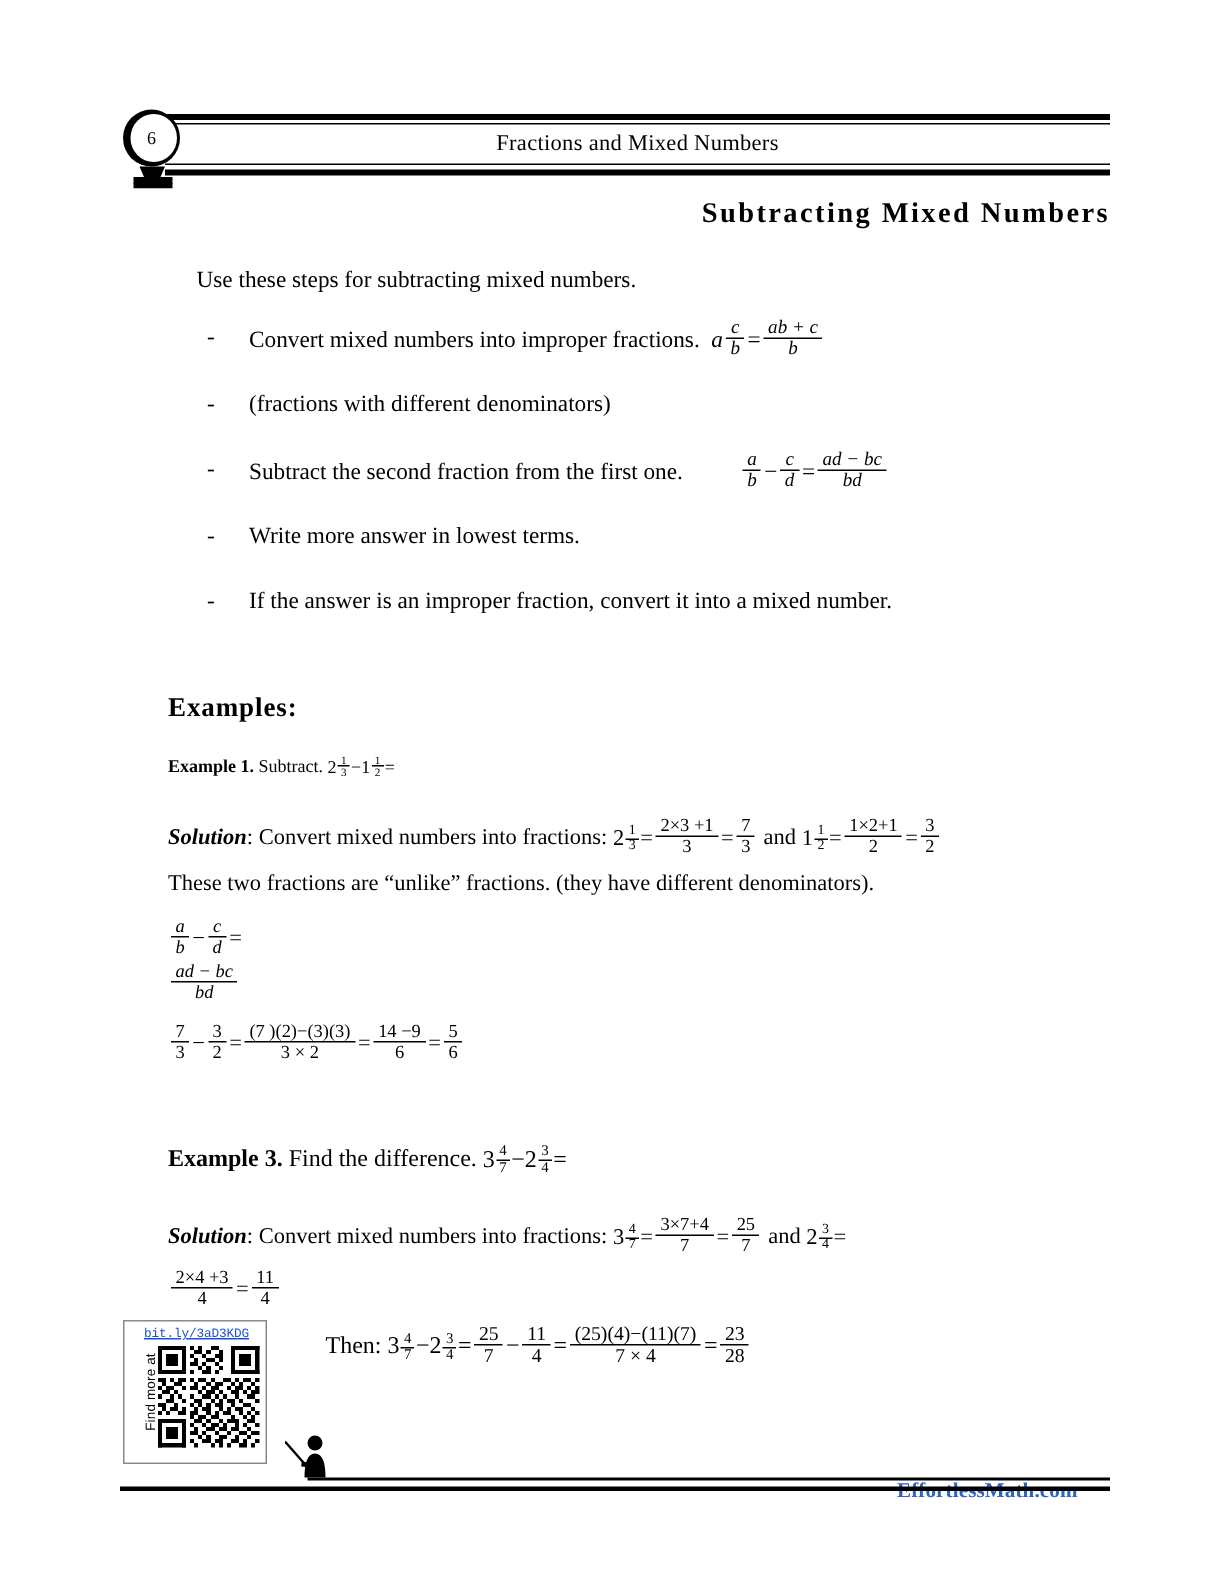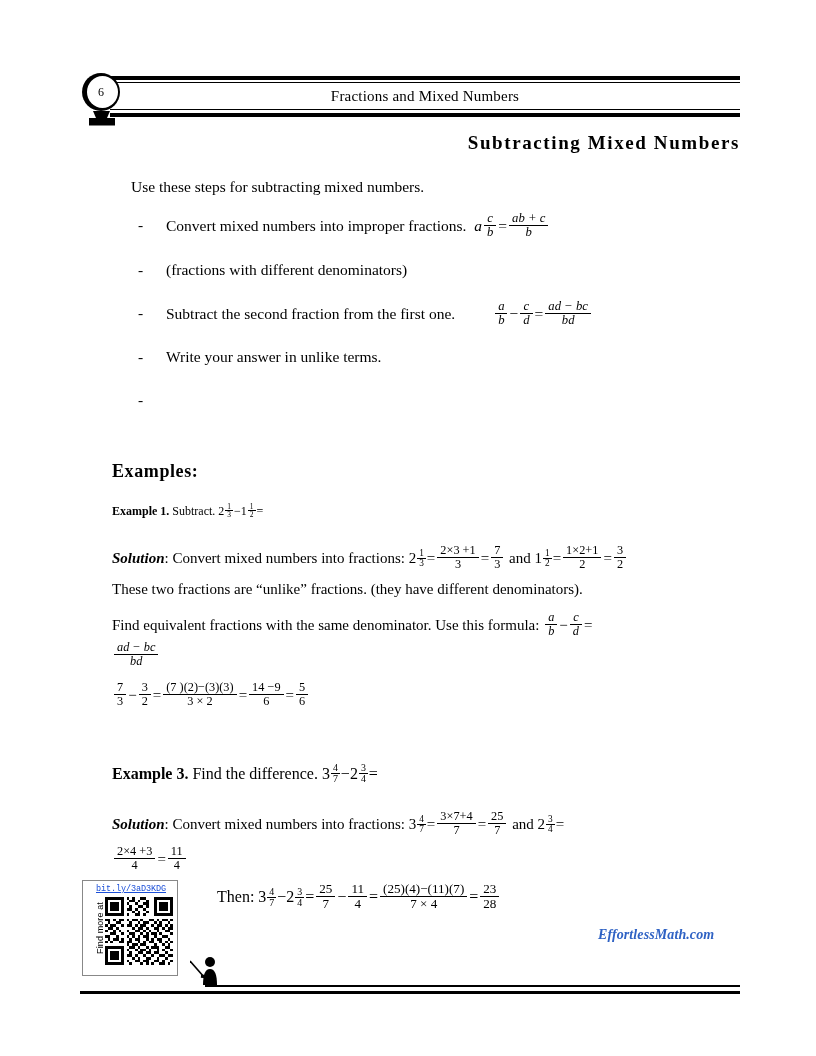--- a/index.html
+++ b/index.html
@@ -119,22 +119,22 @@
     font-size:9px; font-family:"Liberation Sans", sans-serif;
     text-align:center; letter-spacing:.1px;
   }
   .qr-img { position:absolute; left:22px; top:16px; width:68px; height:68px; }
 
   
   .footer-figure { position:absolute; left:190px; top:955px; width:34px; height:32px; }
   .footer-rule-thin { position:absolute; left:205px; top:985px; width:535px; height:1.6px; background:#000; }
   .footer-rule-thick { position:absolute; left:80px; top:991px; width:660px; height:3.4px; background:#000; }
   .footer-brand {
-    position:absolute; left:598px; top:927px;
-    font-style:italic; font-weight:bold; font-size:14px;
+    position:absolute; left:598px; top:987px;
+    font-weight:bold; font-size:14px;
     color:#2f62c4; letter-spacing:.1px;
   }
 </style>
 </head>
 <body>
 
 <div class="page">
 
   <div class="header">
     <div class="hdr-rule-top"></div>
@@ -179,25 +179,26 @@
     <div class="bullet">
       <span class="dash">-</span>
       <span>Subtract the second fraction from the first one.</span>
       <span class="eqrow" style="margin-left:34px;">
         <span class="frac"><span class="num mi">a</span><span class="den mi">b</span></span><span>−</span><span class="frac"><span class="num mi">c</span><span class="den mi">d</span></span><span>=</span><span class="frac"><span class="num mi">ad − bc</span><span class="den mi">bd</span></span>
       </span>
     </div>
 
     <div class="bullet">
       <span class="dash">-</span>
-      <span>Write your answer in unlike terms.</span>
+      <span>Write more answer in lowest terms.</span>
     </div>
 
     <div class="bullet">
       <span class="dash">-</span>
+      <span>If the answer is an improper fraction, convert it into a mixed number.</span>
     </div>
   </div>
 
   <div class="examples-head">Examples:</div>
 
   <div class="ex1-line">
     <span class="ex-label">Example 1.</span>
     <span>Subtract.</span>
     <span class="eqrow">
       <span>2</span><span class="mixfrac"><span class="num">1</span><span class="den">3</span></span><span>−</span><span>1</span><span class="mixfrac"><span class="num">1</span><span class="den">2</span></span><span>=</span>
@@ -212,21 +213,20 @@
     </span>
     <span>and</span>
     <span class="eqrow">
       <span>1</span><span class="mixfrac"><span class="num">1</span><span class="den">2</span></span><span>=</span><span class="frac"><span class="num">1×2+1</span><span class="den">2</span></span><span>=</span><span class="frac"><span class="num">3</span><span class="den">2</span></span>
     </span>
   </div>
 
   <div class="ex1-l2">These two fractions are “unlike” fractions. (they have different denominators).</div>
 
   <div class="ex1-l3">
-    <span>Find equivalent fractions with the same denominator. Use this formula:</span>
     <span class="eqrow">
       <span class="frac"><span class="num mi">a</span><span class="den mi">b</span></span><span>−</span><span class="frac"><span class="num mi">c</span><span class="den mi">d</span></span><span>=</span>
     </span>
   </div>
 
   <div class="ex1-l4">
     <span class="frac" style="vertical-align:-0.4em;"><span class="num mi">ad − bc</span><span class="den mi">bd</span></span>
   </div>
 
   <div class="ex1-calc">

